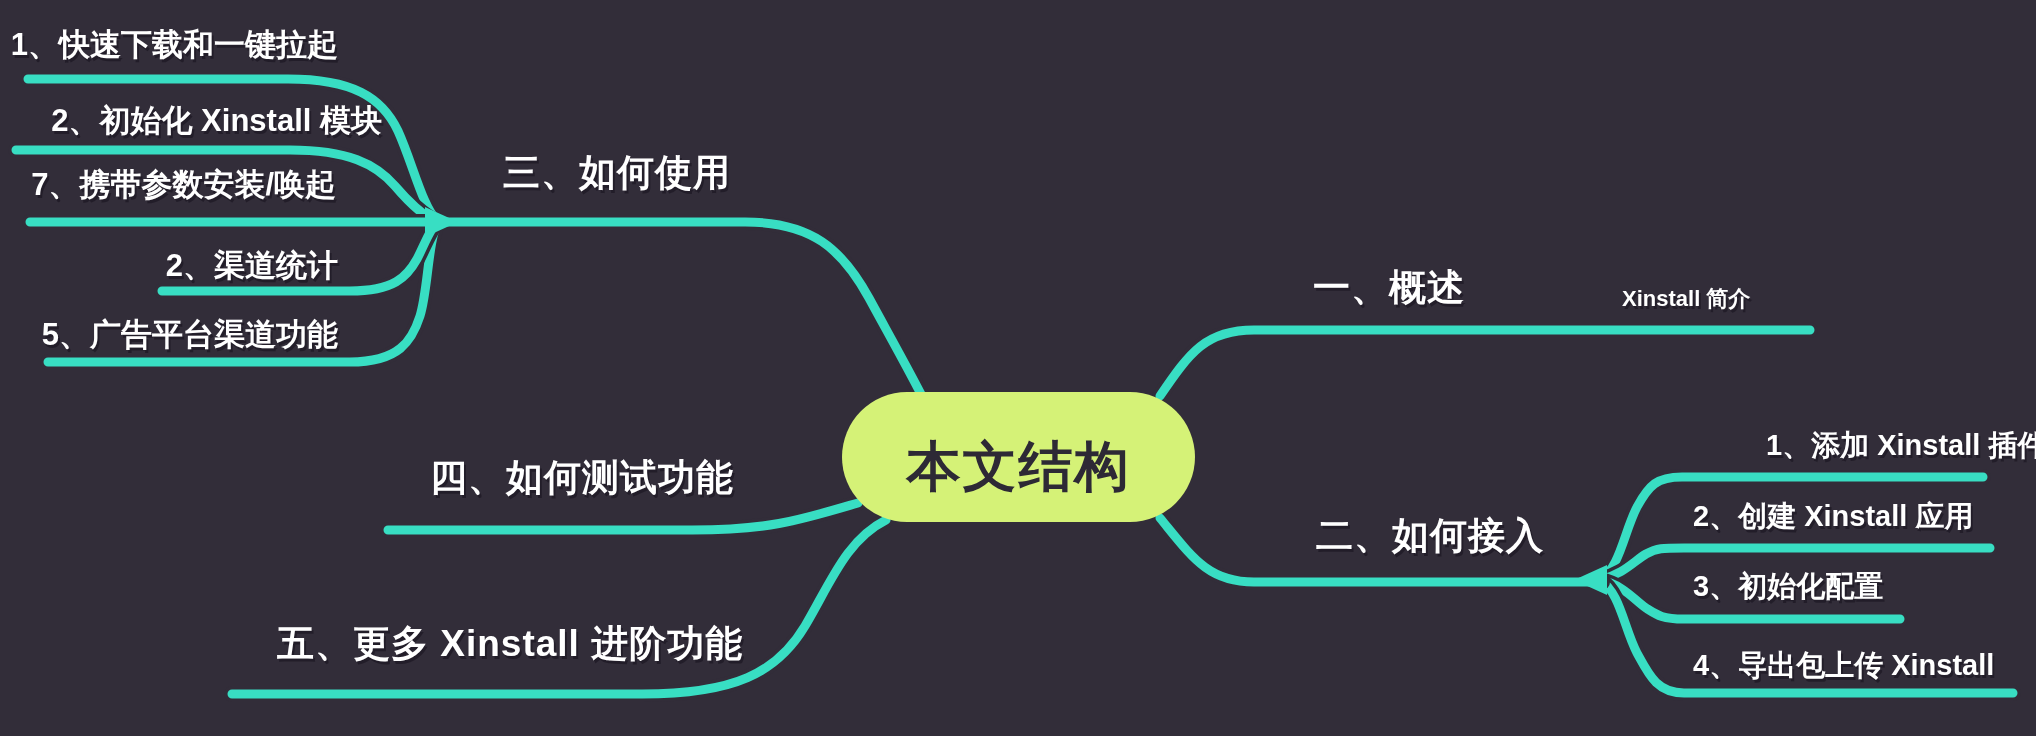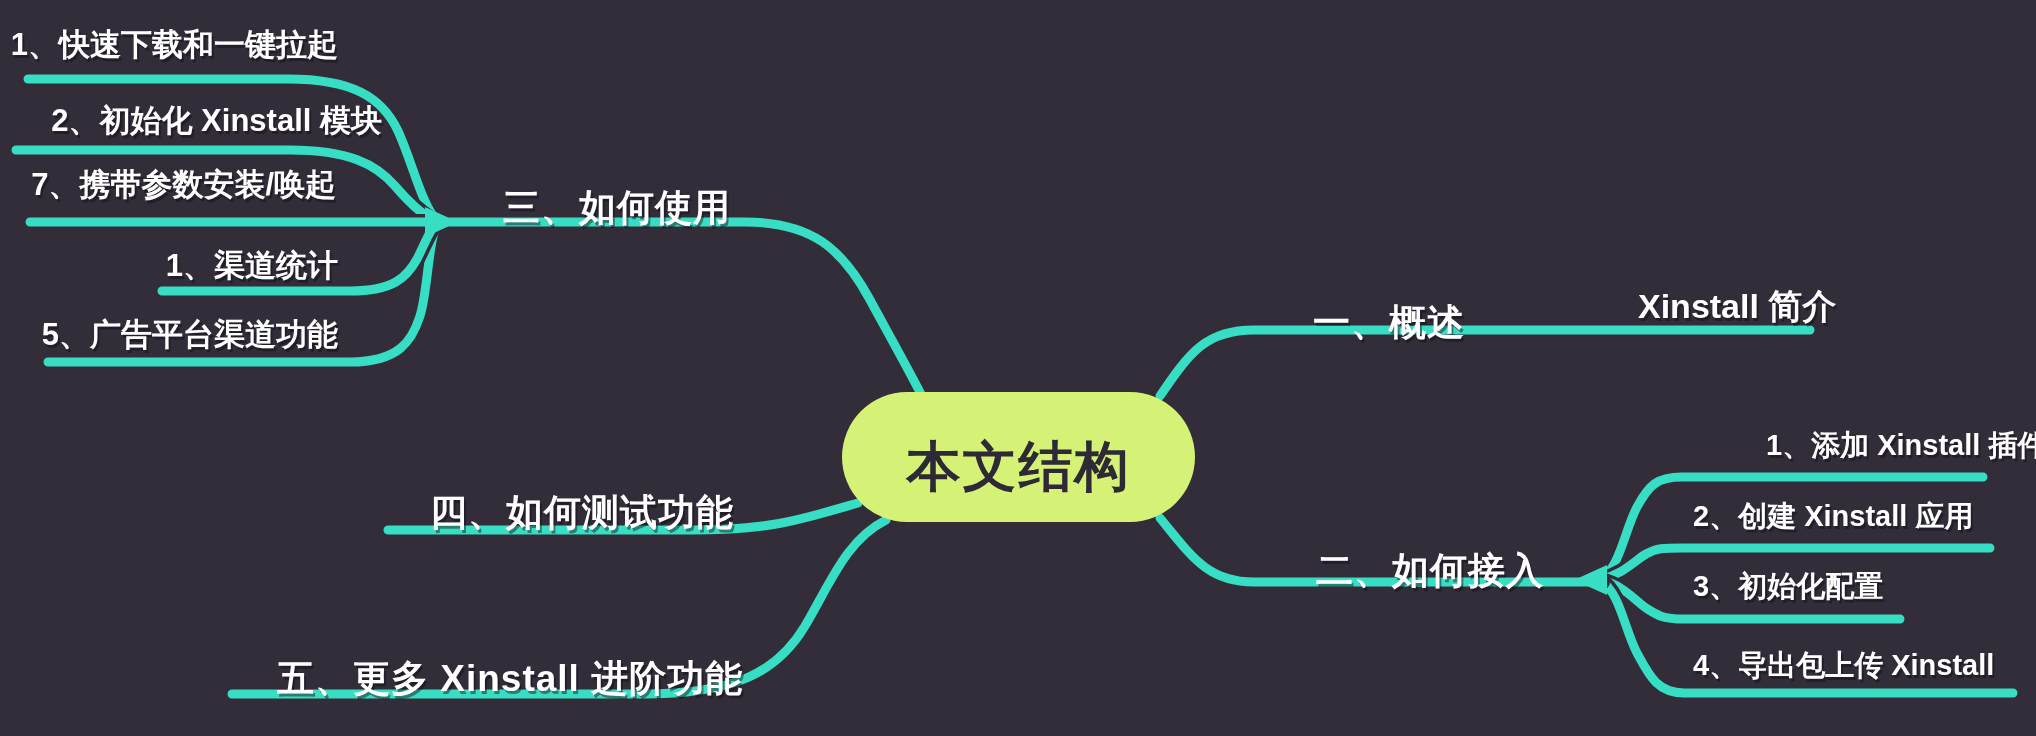--- a/index.html
+++ b/index.html
@@ -23,24 +23,24 @@
   .beak{fill:var(--line);stroke:none;}
   .root-shape{fill:var(--node-fill);}
   .label{
     position:absolute;
     color:var(--text);
     font-weight:700;
     white-space:nowrap;
     text-shadow:2px 3px 0 rgba(15,12,22,.45);
     line-height:1.2;
   }
-  .lvl1{font-size:37px;letter-spacing:1px;margin-top:35px;}
+  .lvl1{font-size:37px;letter-spacing:1px;}
   .child{font-size:31px;}
   .child-r{font-size:29px;}
-  .child-sm{font-size:34px;margin-left:16px;}
+  .child-sm{font-size:22px;}
   #root-label{
     position:absolute;
     left:842px;top:392px;width:353px;height:150px;
     display:flex;align-items:center;justify-content:center;
     color:var(--node-text);
     font-size:54px;font-weight:700;letter-spacing:2px;
     white-space:nowrap;
   }
 </style>
 </head>
@@ -137,20 +137,20 @@
   <div class="label lvl1" style="left:1316px;top:514px">二、如何接入</div>
   <div class="label child-r" style="left:1766px;top:428px">1、添加 Xinstall 插件</div>
   <div class="label child-r" style="left:1693px;top:499px">2、创建 Xinstall 应用</div>
   <div class="label child-r" style="left:1693px;top:569px">3、初始化配置</div>
   <div class="label child-r" style="left:1693px;top:648px">4、导出包上传 Xinstall</div>
 
   <div class="label lvl1" style="left:503px;top:151px">三、如何使用</div>
   <div class="label child" style="right:1698px;top:26px">1、快速下载和一键拉起</div>
   <div class="label child" style="right:1654px;top:102px">2、初始化 Xinstall 模块</div>
   <div class="label child" style="right:1700px;top:166px">7、携带参数安装/唤起</div>
-  <div class="label child" style="right:1698px;top:247px">1、渠道统计</div>
+  <div class="label child" style="right:1698px;top:247px">2、渠道统计</div>
   <div class="label child" style="right:1698px;top:316px">5、广告平台渠道功能</div>
 
   <div class="label lvl1" style="left:430px;top:456px">四、如何测试功能</div>
 
   <div class="label lvl1" style="left:277px;top:622px">五、更多 Xinstall 进阶功能</div>
 
 </div>
 
 </body></html>

